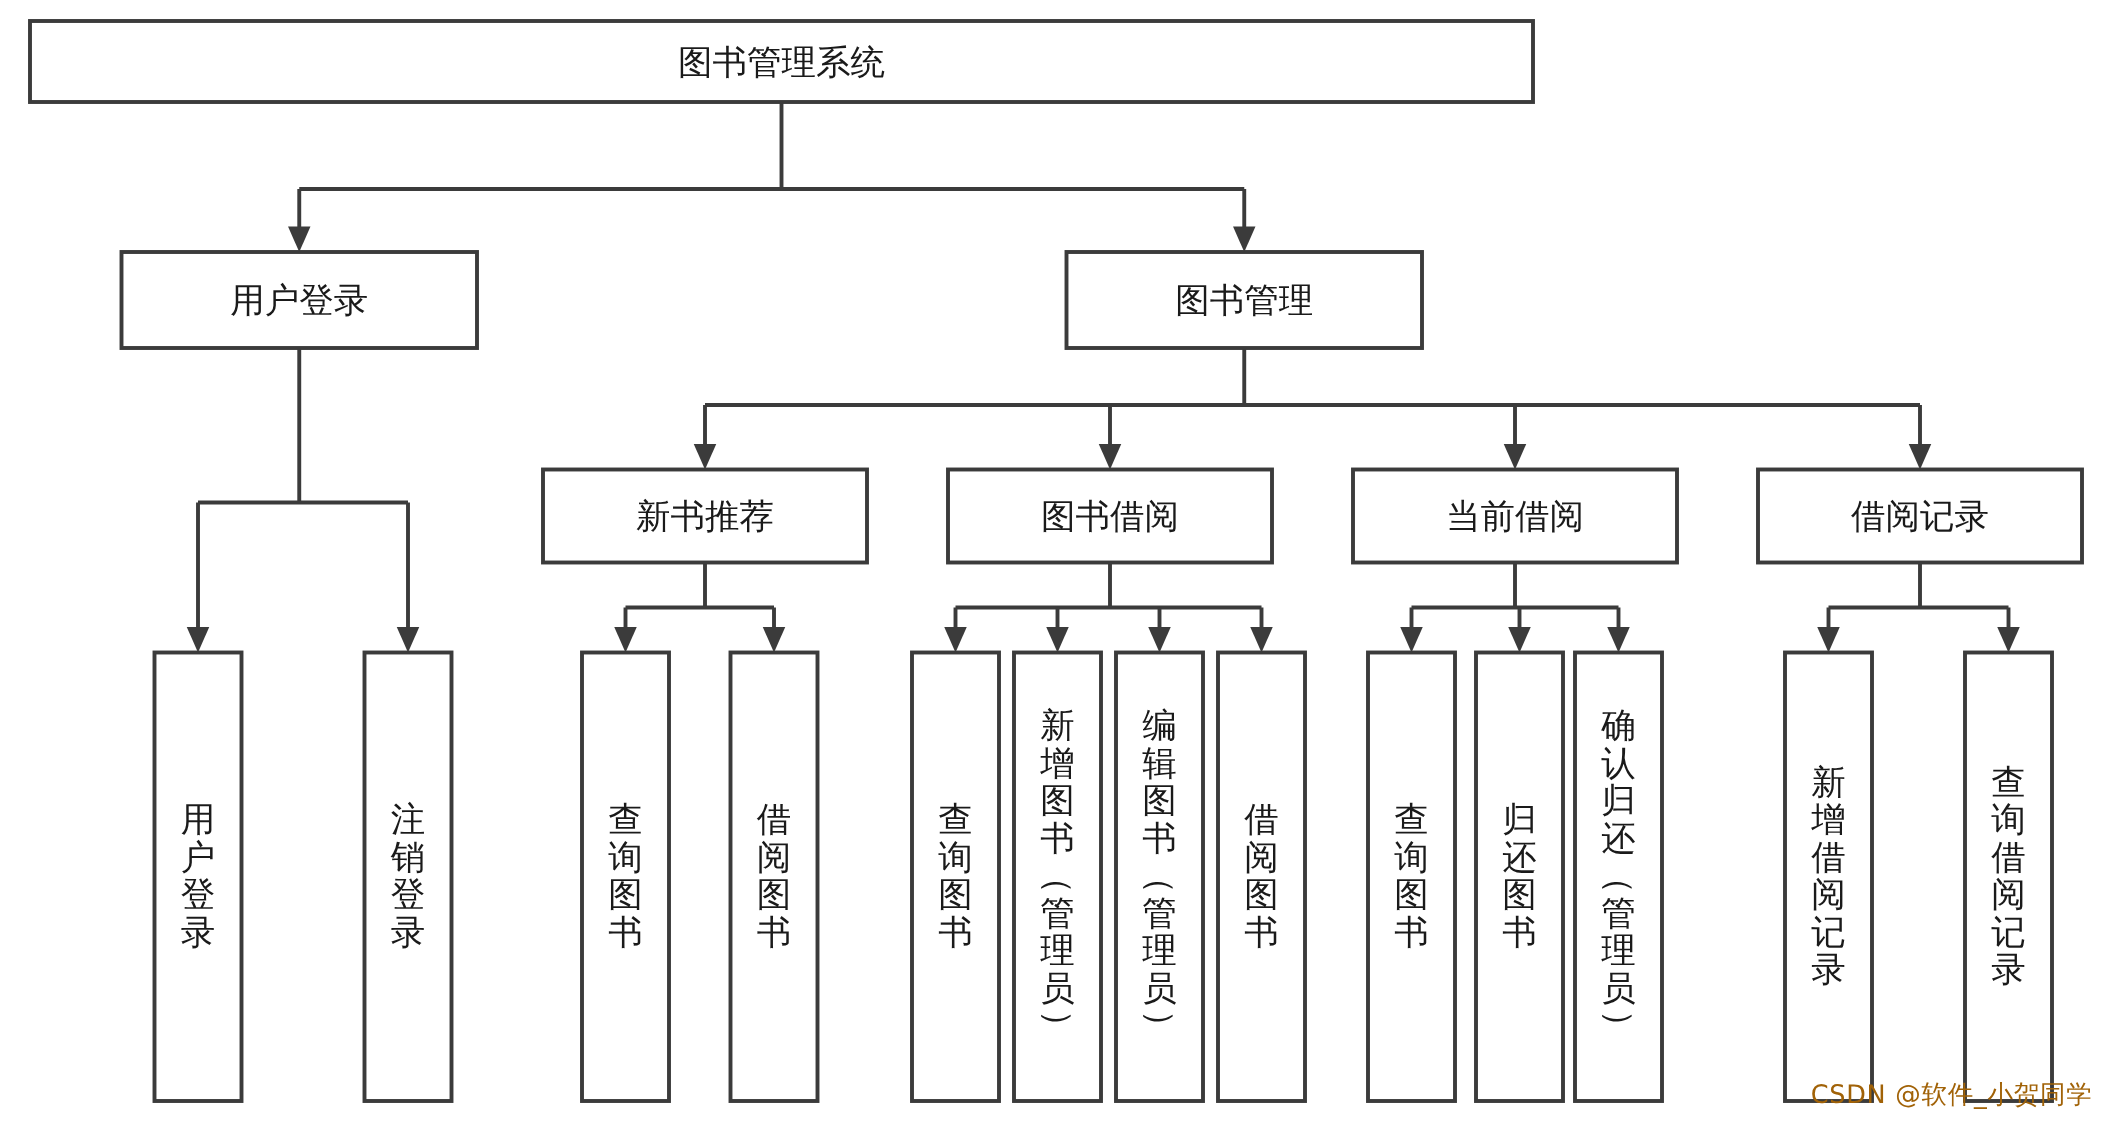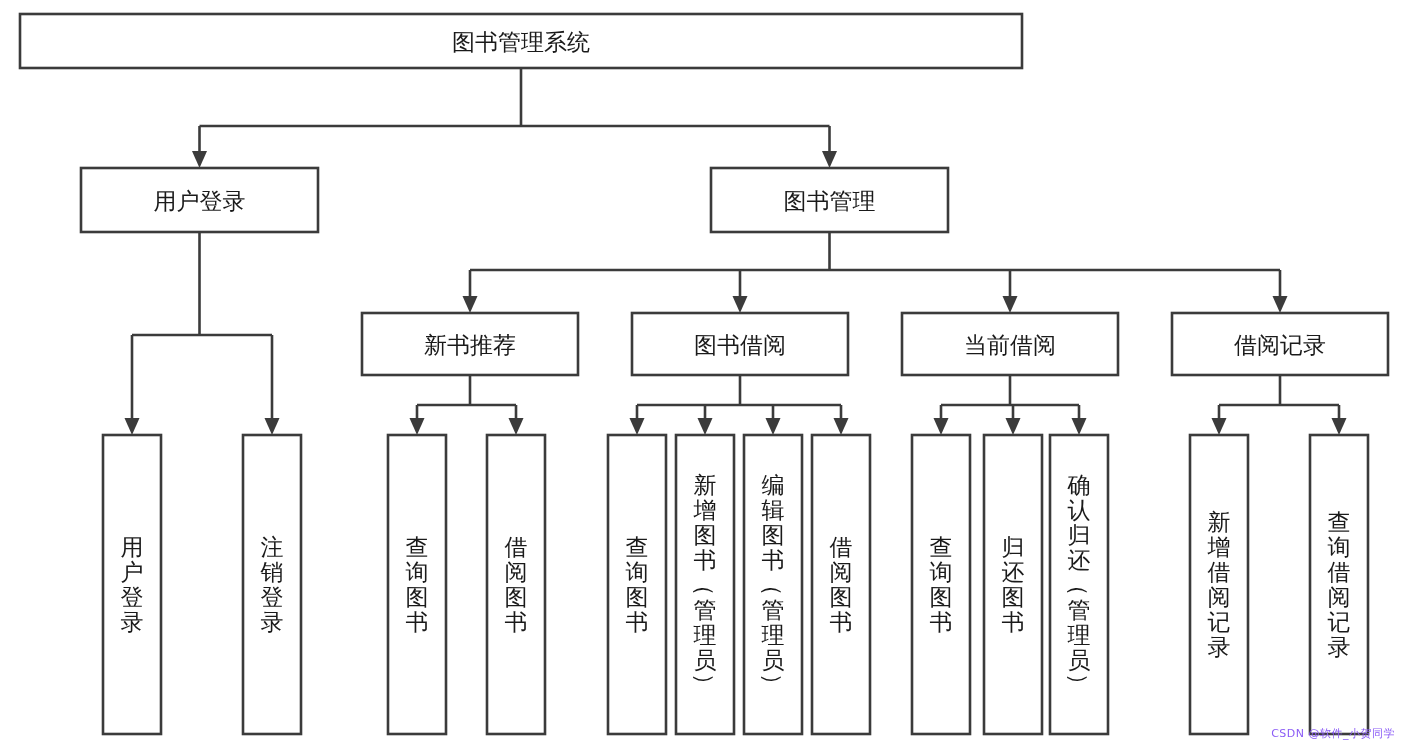--- a/index.html
+++ b/index.html
@@ -32,22 +32,22 @@
     stroke-width:2.6;
     fill:none;
     stroke-linecap:butt;
   }
   .arrow-head{fill:#3b3b3b;}
   .watermark{
     position:absolute;
     right:10px;
     bottom:6px;
     font-family:"DejaVu Sans","Liberation Sans",sans-serif;
-    font-size:11px;
-    color:#8b5cf6;
+    font-size:17px;
+    color:#a16207;
     letter-spacing:0.5px;
     white-space:nowrap;
     pointer-events:none;
   }
 </style>
 </head>
 <body>
 
 <svg id="diagram" viewBox="0 0 1405 747" xmlns="http://www.w3.org/2000/svg">
   <g id="edges-layer">

